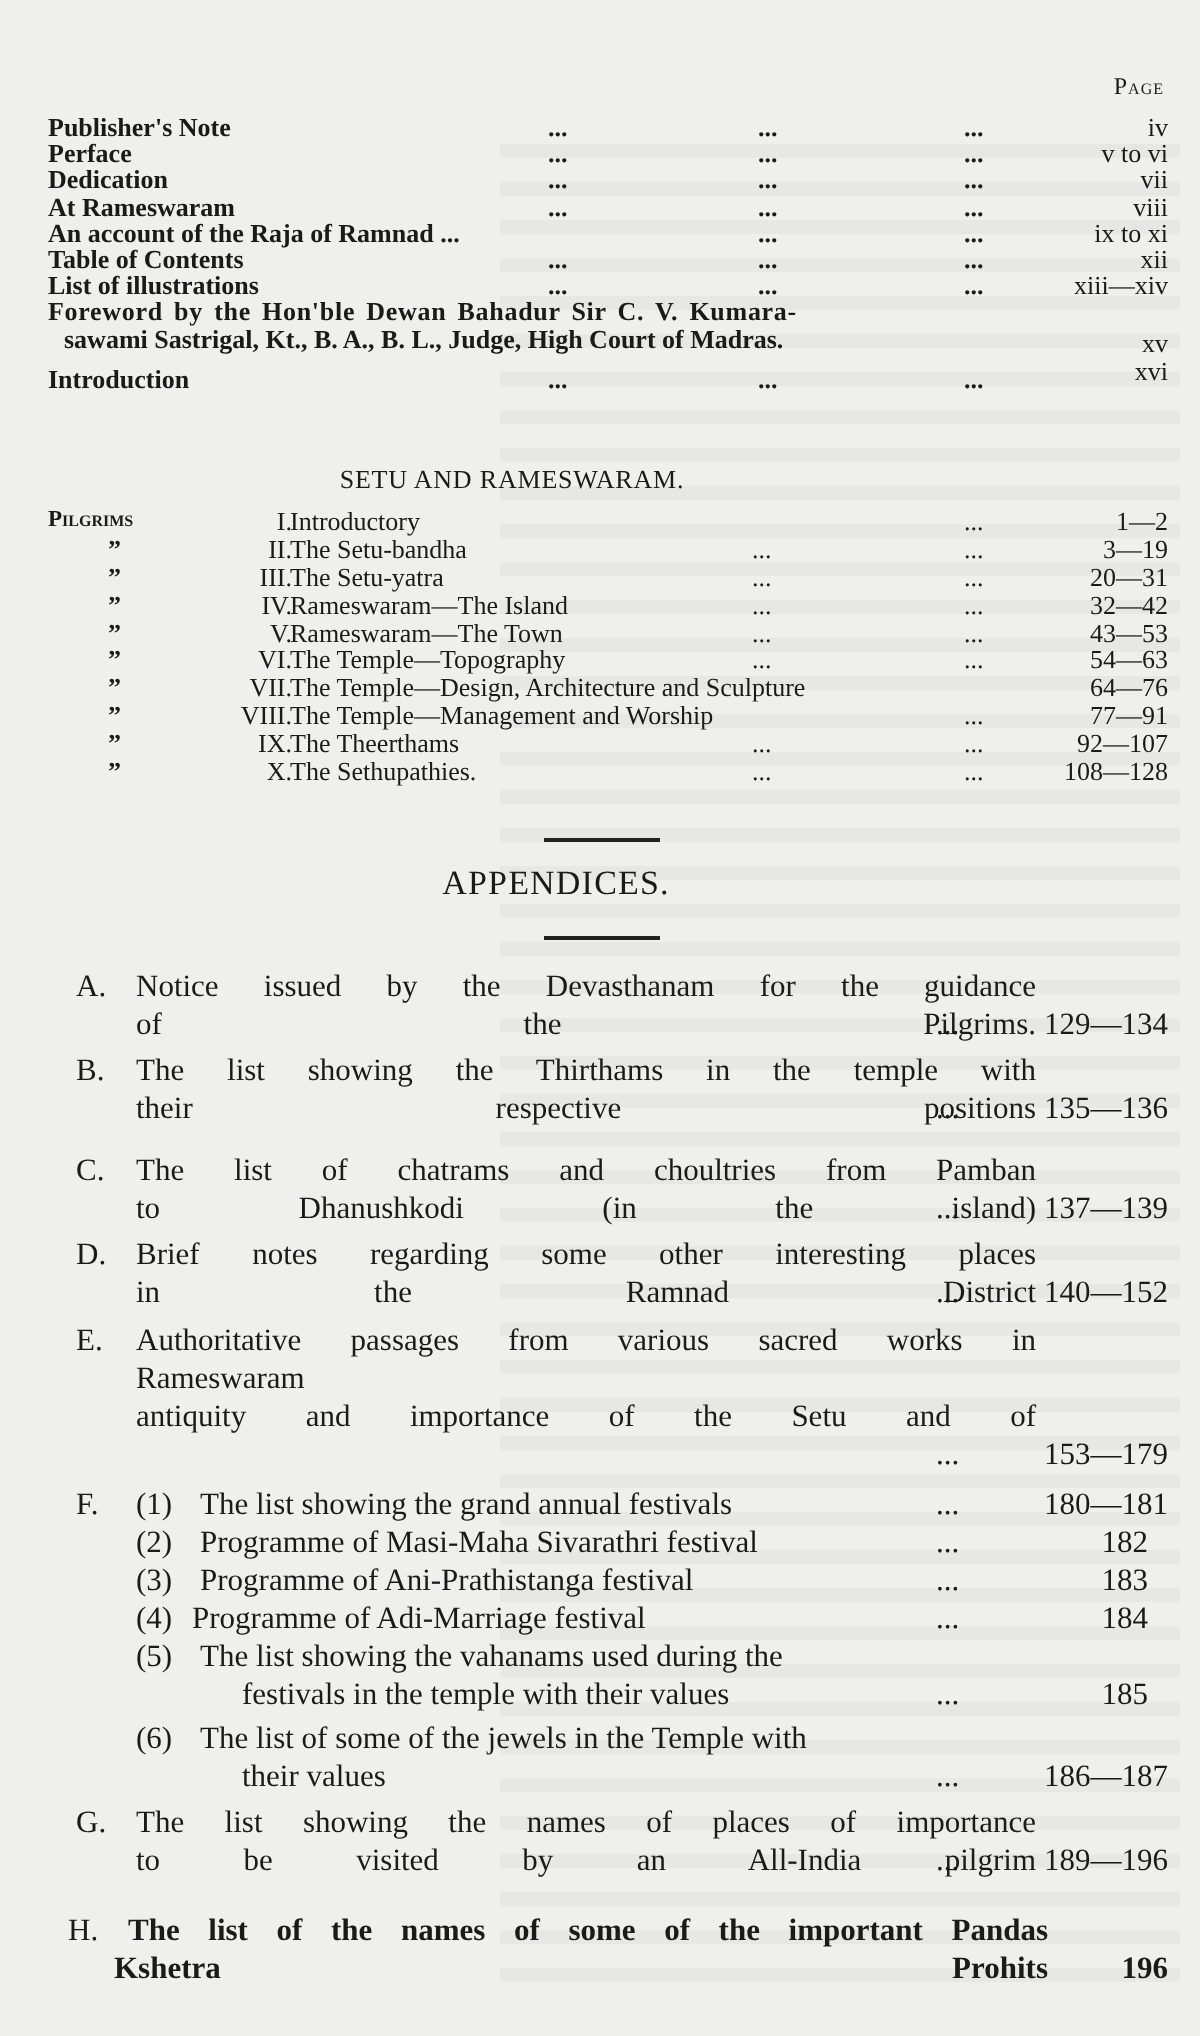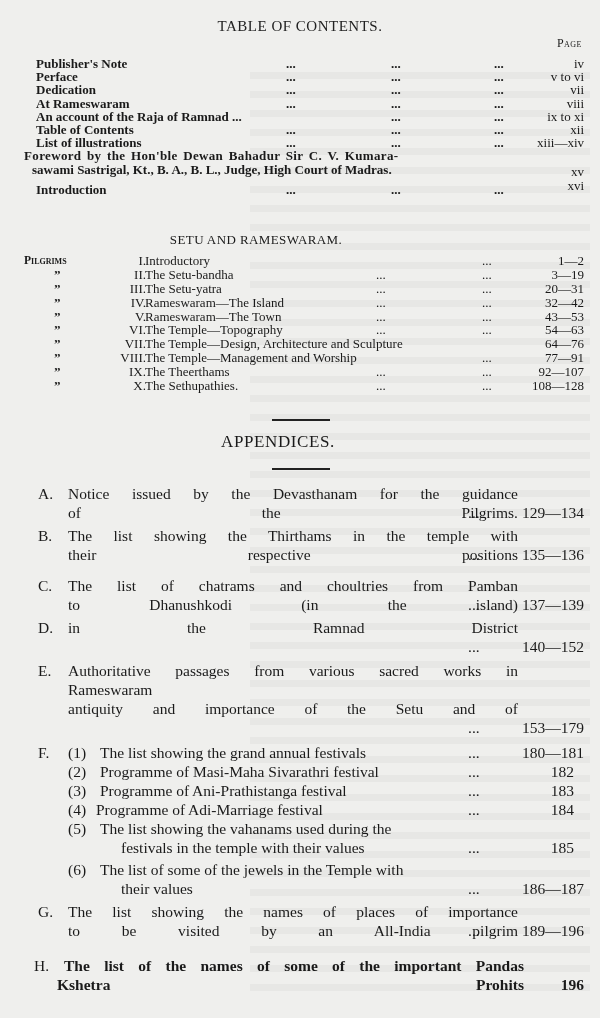--- a/index.html
+++ b/index.html
@@ -13,21 +13,21 @@
     .page { position: absolute; left: 0; top: 0; width: 600px; height: 1018px; }
     .title {
       position: absolute; top: 18px; left: 0; width: 600px; text-align: center;
       font-size: 15px; letter-spacing: 0.5px; color: #222;
     }
     .page-col {
       position: absolute; top: 36px; right: 18px; font-size: 12px;
       font-variant: small-caps; letter-spacing: 0.5px;
     }
     .front { position: absolute; left: 24px; top: 57px; width: 560px; }
-    .front .row { position: relative; height: 13.2px; font-size: 13px; line-height: 13px; font-weight: bold; margin-left: 12px; }
+    .front .row { position: relative; height: 13.2px; font-size: 13px; line-height: 13px; font-weight: bold; }
     .front .row .lbl { position: absolute; left: 0; white-space: nowrap; }
     .front .row .d1 { position: absolute; left: 250px; }
     .front .row .d2 { position: absolute; left: 355px; }
     .front .row .d3 { position: absolute; left: 458px; }
     .front .row .pg { position: absolute; right: 0; text-align: right; font-weight: normal; }
     .front .wrap { position: relative; font-size: 13px; line-height: 14px; font-weight: bold; height: 30px; }
     .front .wrap .l1 { position: absolute; left: 0; letter-spacing: 0.35px; word-spacing: 2px; }
     .front .wrap .l2 { position: absolute; left: 8px; top: 14px; }
     .front .wrap .pg { position: absolute; right: 0; top: 16px; font-weight: normal; }
     .sec-head {
@@ -62,21 +62,20 @@
       background: repeating-linear-gradient(180deg, rgba(0,0,0,0) 0px, rgba(0,0,0,0) 12px, rgba(0,0,0,0.035) 12px, rgba(0,0,0,0.035) 19px);
       pointer-events: none;
     }
   </style>
 </head>
 <body>
 
 <div class="page">
   <div class="bleed"></div>
 
-  <div class="title">TABLE OF CONTENTS.</div>
   <div class="page-col">Page</div>
 
   <div class="front">
     <div class="row">
       <span class="lbl">Publisher's Note</span>
       <span class="d1">...</span>
       <span class="d2">...</span>
       <span class="d3">...</span>
       <span class="pg">iv</span>
     </div>
@@ -248,20 +247,21 @@
         <span class="line">The list of chatrams and choultries from Pamban</span>
         <span class="line">to Dhanushkodi (in the island)</span>
       </span>
       <span class="dots" style="top:19px">...</span>
       <span class="pg" style="top:19px">137—139</span>
     </div>
 
     <div class="item" style="top:134px">
       <span class="letter">D.</span>
       <span class="text">
+        <span class="line">Brief notes regarding some other interesting places</span>
         <span class="line">in the Ramnad District</span>
       </span>
       <span class="dots" style="top:19px">...</span>
       <span class="pg" style="top:19px">140—152</span>
     </div>
 
     <div class="item" style="top:177px">
       <span class="letter">E.</span>
       <span class="text">
         <span class="line">Authoritative passages from various sacred works in</span>

